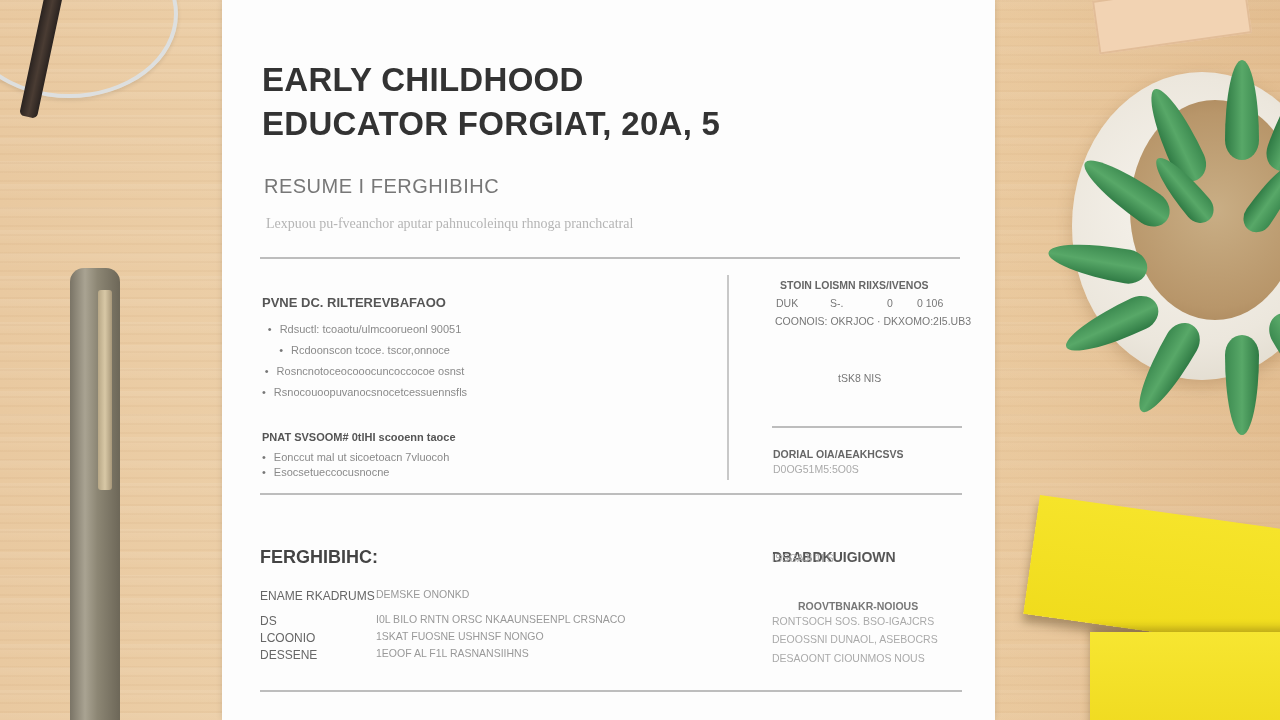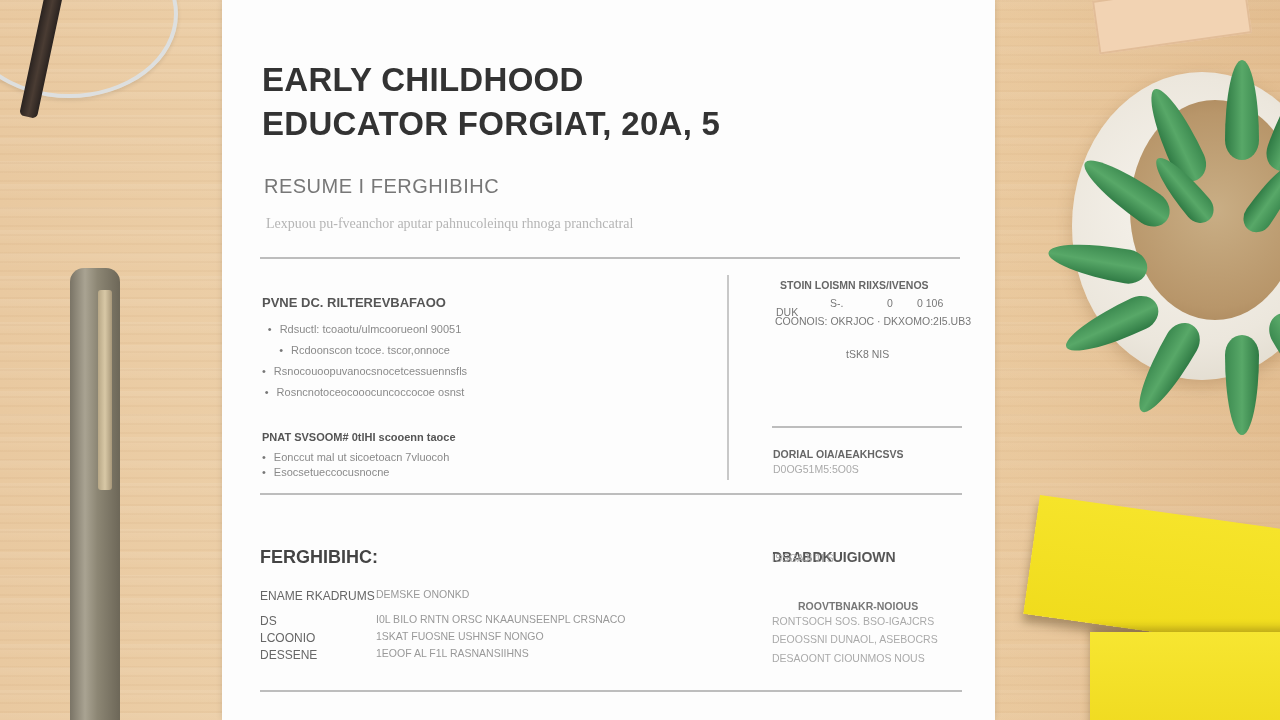--- a/index.html
+++ b/index.html
@@ -140,38 +140,38 @@
   </div>
   <div class="subtitle">RESUME I FERGHIBIHC</div>
   <div class="tagline">Lexpuou pu-fveanchor aputar pahnucoleinqu rhnoga pranchcatral</div>
 
   <div class="hr" style="left:38px; top:257px; width:700px;"></div>
 
   <div class="sec-head" style="left:40px; top:295px;">PVNE DC. RILTEREVBAFAOO</div>
   <ul class="bullets" style="left:40px; top:323px;text-align:center;">
     <li>Rdsuctl: tcoaotu/ulmcoorueonl 90051</li>
     <li>Rcdoonscon tcoce. tscor,onnoce</li>
+    <li>Rosncnotoceocooocuncoccocoe osnst</li>
     <li>Rsnocouoopuvanocsnocetcessuennsfls</li>
-    <li>Rosncnotoceocooocuncoccocoe osnst</li>
   </ul>
   <div class="sec-head" style="left:40px; top:431px; font-size:11px;">PNAT SVSOOM# 0tlHI scooenn taoce</div>
   <ul class="bullets tight" style="left:40px; top:451px;">
     <li>Eonccut mal ut sicoetoacn 7vluocoh</li>
     <li>Esocsetueccocusnocne</li>
   </ul>
 
   <div class="vr" style="left:505px; top:275px; height:205px;"></div>
 
   <div class="small-text" style="left:558px; top:279px; font-weight:bold; color:#666;">STOIN LOISMN RIIXS/IVENOS</div>
-  <div class="small-text" style="left:554px; top:297px;margin-top:9px;">DUK</div>
+  <div class="small-text" style="left:554px; top:297px;">DUK</div>
   <div class="small-text" style="left:608px; top:297px;">S-.</div>
   <div class="small-text" style="left:665px; top:297px;">0</div>
   <div class="small-text" style="left:695px; top:297px;">0 106</div>
   <div class="small-text" style="left:553px; top:315px;">COONOIS: OKRJOC · DKXOMO:2I5.UB3</div>
-  <div class="small-text" style="left:616px; top:348px;margin-left:8px;">tSK8 NIS</div>
+  <div class="small-text" style="left:616px; top:372px;">tSK8 NIS</div>
 
   <div class="hr" style="left:550px; top:426px; width:190px;"></div>
 
   <div class="small-text" style="left:551px; top:448px; font-weight:bold; color:#666;">DORIAL OIA/AEAKHCSVS</div>
   <div class="small-text light" style="left:551px; top:463px;">D0OG51M5:5O0S</div>
 
   <div class="hr" style="left:38px; top:493px; width:702px;"></div>
 
   <div class="sec-head big" style="left:38px; top:547px;">FERGHIBIHC:</div>
   <div class="kv-label" style="left:38px; top:589px;">ENAME RKADRUMS</div>

